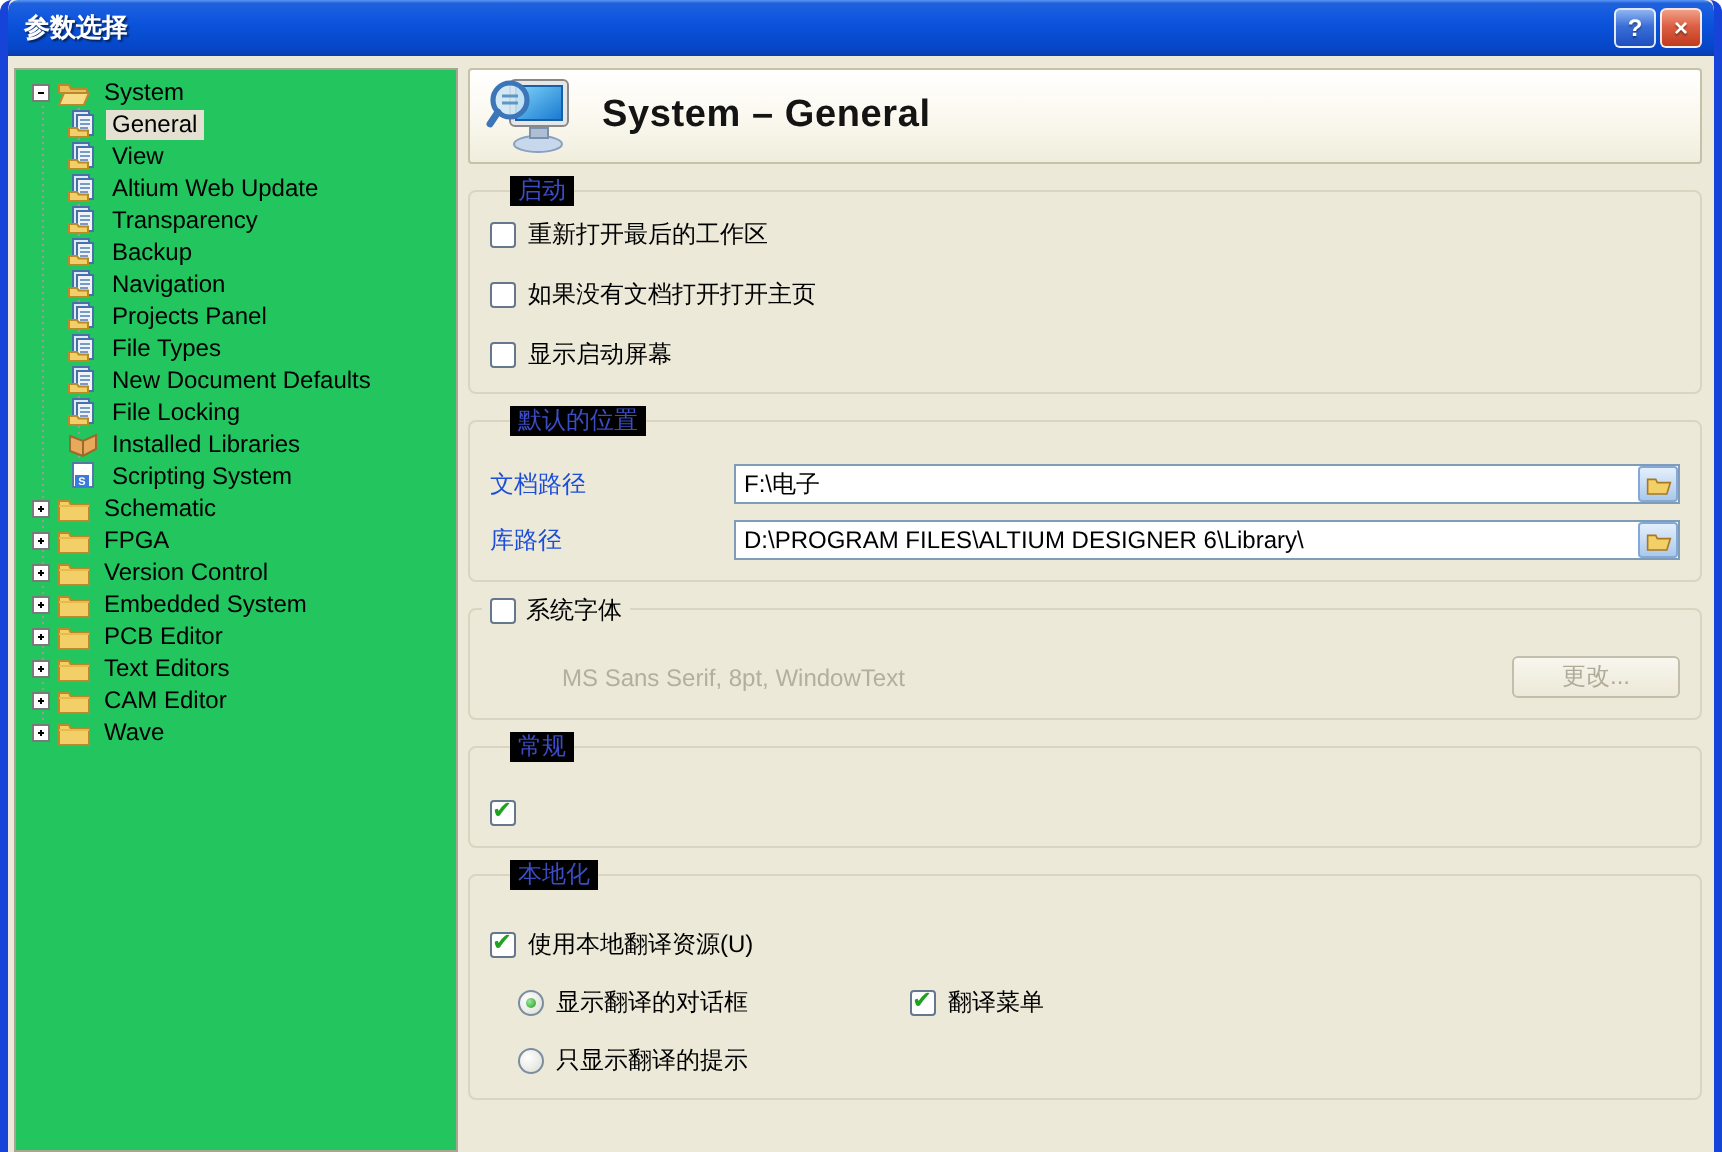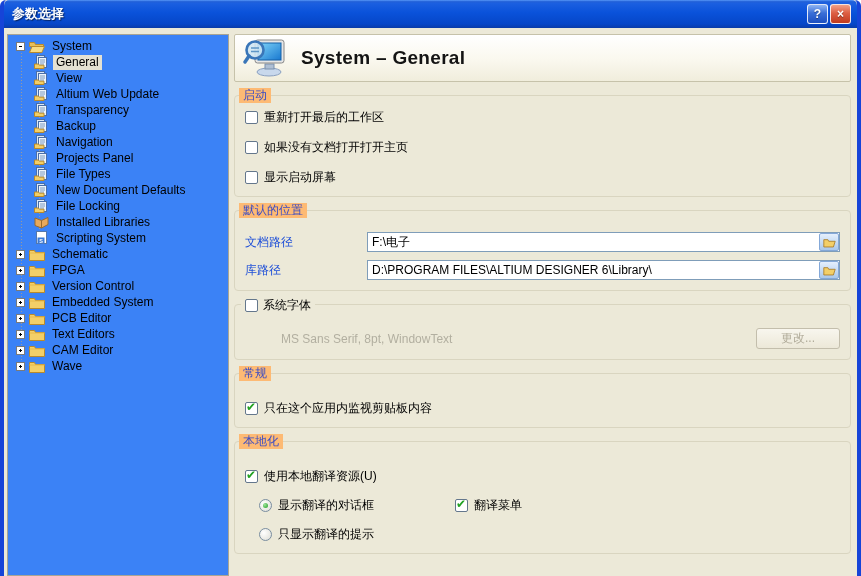--- a/index.html
+++ b/index.html
@@ -23,21 +23,21 @@
     color:#fff;font-weight:bold;font-size:12px;margin-left:2px;cursor:default;
     text-shadow:0 1px 1px rgba(0,0,0,.4);
   }
   .tb-help{background:linear-gradient(180deg,#8fb4f2 0%,#3a6fd8 45%,#1d4fc0 100%);}
   .tb-close{background:linear-gradient(180deg,#f0a088 0%,#dd5f43 45%,#c03a1e 100%);}
   
   .main{position:relative;height:548px;background:#ece9d8;}
   
   .tree{
     position:absolute;left:3px;top:6px;width:222px;bottom:0;
-    background:#3b82f6;border:1px solid #a8a494;padding:3px 0 0 0;overflow:hidden;
+    background:#22c55e;border:1px solid #a8a494;padding:3px 0 0 0;overflow:hidden;
   }
   .guide{position:absolute;width:1px;background-image:repeating-linear-gradient(to bottom,#9a9a9a 0 1px,transparent 1px 3px);}
   .tree-row{height:16px;display:flex;align-items:center;font-size:12px;color:#000;white-space:nowrap;position:relative;}
   .tree-row.root{padding-left:8px;}
   .tree-row.child{padding-left:26px;}
   .expander{width:9px;height:9px;border:1px solid #7a7a7a;background:#fff;position:relative;flex:none;margin-right:4px;}
   .expander::before{content:"";position:absolute;left:2px;right:2px;top:3px;height:1px;background:#000;}
   .expander.plus::after{content:"";position:absolute;top:2px;bottom:2px;left:3px;width:1px;background:#000;}
   .tree-icon{flex:none;margin-right:4px;display:flex;align-items:center;}
   .tree-label{padding:0 3px;line-height:15px;}
@@ -46,21 +46,21 @@
   .content{position:absolute;left:230px;top:6px;right:6px;bottom:0;}
   .header-box{
     height:48px;border:1px solid #c6c2aa;border-radius:2px;
     background:linear-gradient(180deg,#ffffff 0%,#faf8ee 55%,#f0eddc 100%);
     display:flex;align-items:center;padding:2px 8px;
   }
   .header-icon{flex:none;margin-right:14px;display:flex;}
   .header-title{font-size:19px;font-weight:bold;color:#141414;letter-spacing:.3px;}
   
   .group{position:relative;border:1px solid #d9d5c0;border-radius:4px;margin-top:13px;padding:13px 10px 10px 10px;}
-  .legend{position:absolute;top:-8px;left:4px;background:#fdba74;padding:0 4px;color:#3b4cc4;font-size:12px;line-height:15px;}
+  .legend{position:absolute;top:-8px;left:20px;background:#000000;padding:0 4px;color:#3b4cc4;font-size:12px;line-height:15px;}
   .legend-cb{position:absolute;top:-8px;left:6px;background:#ece9d8;padding:0 4px;display:flex;align-items:center;gap:5px;font-size:12px;color:#000;}
   .opt-row{display:flex;align-items:center;gap:6px;font-size:12px;color:#000;margin-top:13px;}
   .opt-row:first-child{margin-top:0;}
   
   .cb{width:13px;height:13px;background:#fff;border:1px solid #64778c;border-radius:2px;position:relative;flex:none;}
   .cb[data-checked="true"]::after{content:"✔";position:absolute;left:0px;top:-2px;font-size:12px;font-weight:bold;color:#21a121;line-height:13px;}
   .radio{width:13px;height:13px;border-radius:50%;background:radial-gradient(circle at 35% 35%,#ffffff,#dcdcd4);border:1px solid #7a8ea0;position:relative;flex:none;}
   .radio[data-checked="true"]::after{content:"";position:absolute;left:3px;top:3px;width:5px;height:5px;border-radius:50%;background:radial-gradient(circle at 35% 35%,#9fe49f,#1f9e1f);}
   
   .loc-row{display:flex;align-items:center;margin-top:8px;font-size:12px;}
@@ -405,21 +405,20 @@
         <div class="font-row">
           <span class="font-preview">MS Sans Serif, 8pt, WindowText</span>
           <span class="btn-disabled">更改...</span>
         </div>
       </div>
 
       <div class="group">
         <span class="legend">常规</span>
         <div class="opt-row">
           <span class="cb" data-checked="true"></span>
-          <span>只在这个应用内监视剪贴板内容</span>
         </div>
       </div>
 
       <div class="group">
         <span class="legend">本地化</span>
         <div class="opt-row">
           <span class="cb" data-checked="true"></span>
           <span>使用本地翻译资源(U)</span>
         </div>
         <div class="radio-grid indent">

